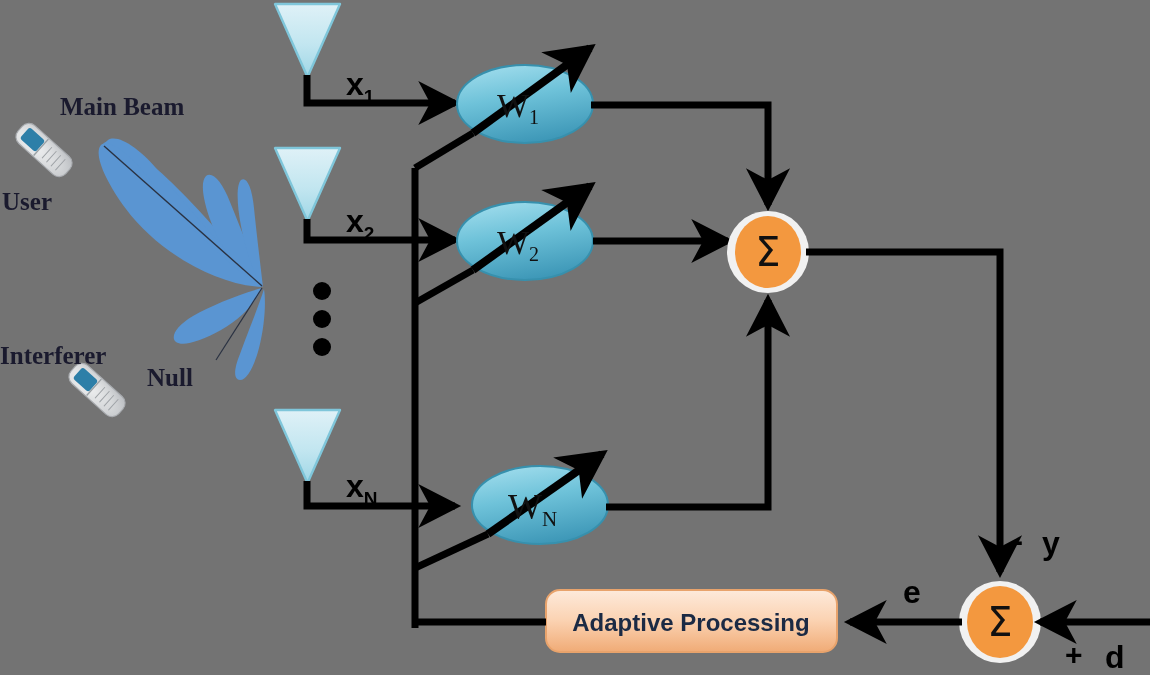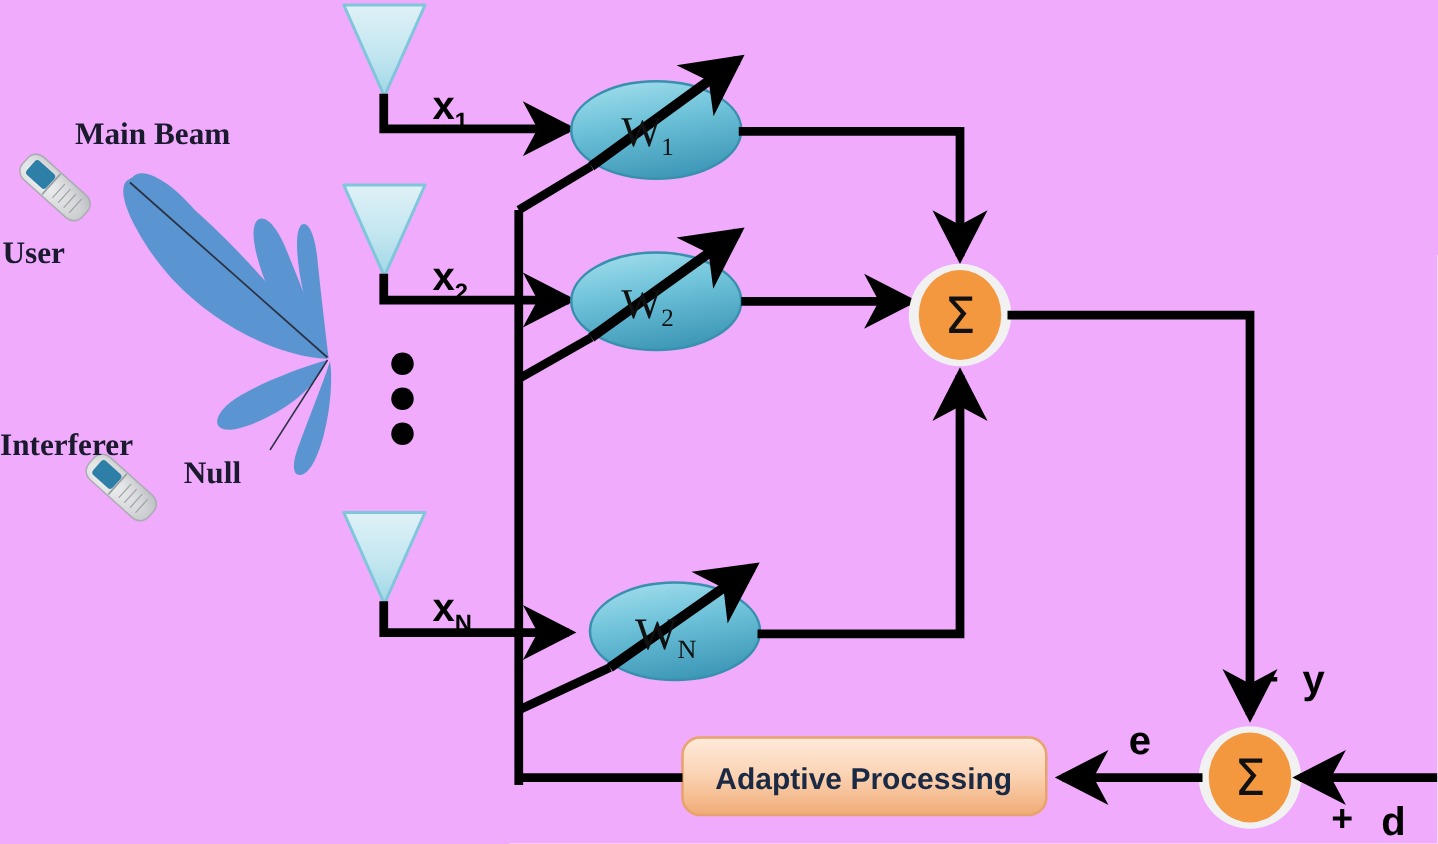--- a/index.html
+++ b/index.html
@@ -1,17 +1,17 @@
 <!DOCTYPE html>
 <html><head>
 <meta charset="utf-8">
 <style>
   html,body{margin:0;padding:0;background:#ffffff;}
   body{width:1150px;height:675px;overflow:hidden;font-family:"Liberation Sans",sans-serif;}
-  #stage{position:relative;width:1150px;height:675px;background:#f0abfc;}
+  #stage{position:relative;width:1150px;height:675px;background:#737373;}
   #stage svg{position:absolute;left:0;top:0;}
   .serif-lbl{font-family:"Liberation Serif",serif;font-weight:700;}
 </style>
 </head>
 <body>
 
 <div id="stage">
 
   <svg width="1150" height="675" viewBox="0 0 1150 675">
     <defs>

